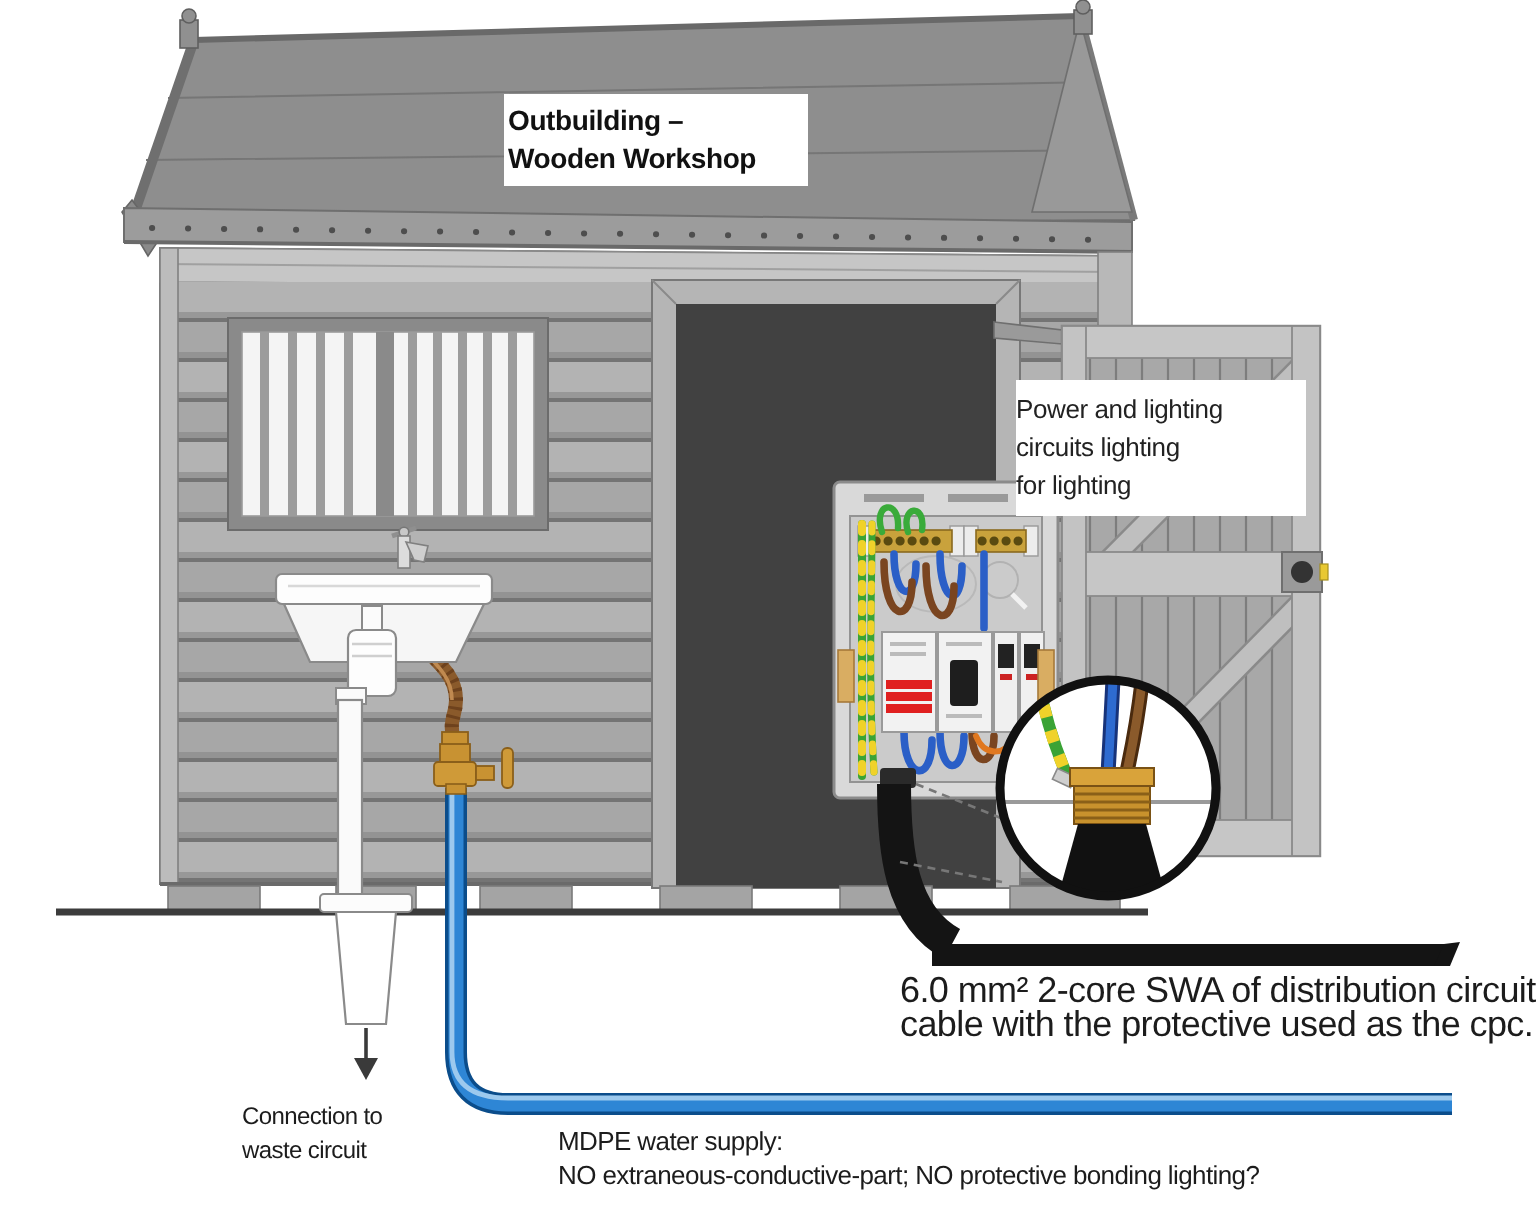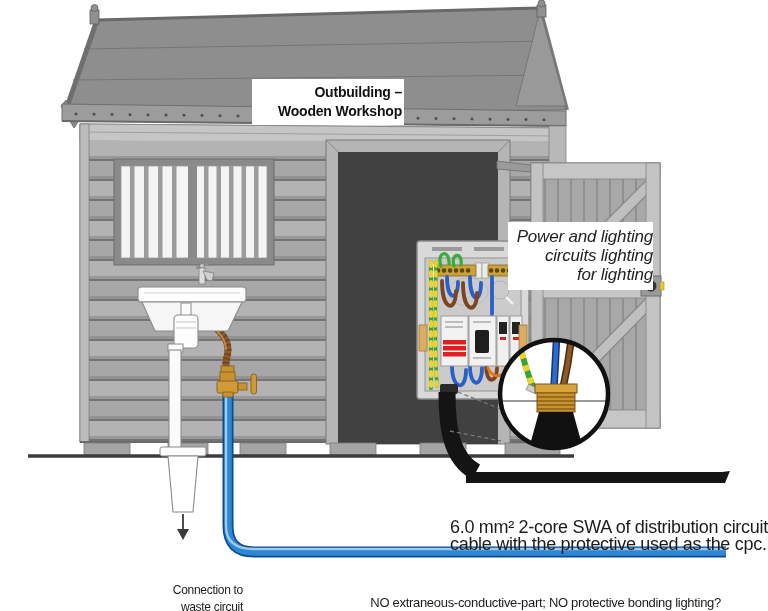--- a/index.html
+++ b/index.html
@@ -1,29 +1,29 @@
 <!DOCTYPE html>
 <html><head>
 <meta charset="utf-8">
 <style>
   html,body{margin:0;padding:0;background:#ffffff;}
   .stage{
     position:relative;width:768px;height:611px;background:#ffffff;overflow:hidden;
     font-family:"Liberation Sans","DejaVu Sans",sans-serif;color:#222;
   }
   .stage svg{position:absolute;left:0;top:0;}
-  .lbl{position:absolute;text-align:right;color:#1c1c1c;margin-top:32px;}
+  .lbl{position:absolute;text-align:left;color:#1c1c1c;}
   .lbl div{white-space:nowrap;}
   .lbl-building{
     left:252px;top:47px;width:148px;background:#ffffff;padding:4px 2px;
     font-weight:bold;font-size:14px;line-height:19px;letter-spacing:-0.2px;color:#111;
   }
   .lbl-note{
     left:508px;top:190px;width:145px;background:#ffffff;padding:5px 0 6px 0;
-    font-style:italic;font-size:17px;line-height:19px;letter-spacing:-0.2px;color:#222;
+    font-size:13px;line-height:19px;letter-spacing:-0.2px;color:#222;
   }
   .lbl-swa{left:450px;top:487px;width:288px;font-size:18px;line-height:16.5px;letter-spacing:-0.3px;}
   .lbl-water{left:279px;top:562px;width:442px;font-size:13px;line-height:17px;letter-spacing:-0.3px;}
   .lbl-waste{left:121px;top:550px;width:122px;font-size:12px;line-height:16.5px;letter-spacing:-0.3px;}
 </style>
 </head>
 <body>
 
 <div class="stage">
 
@@ -288,20 +288,21 @@
   <div>circuits lighting</div>
   <div>for lighting</div>
 </div>
 
 <div class="lbl lbl-swa">
   <div>6.0 mm² 2-core SWA of distribution circuit</div>
   <div>cable with the protective used as the cpc.</div>
 </div>
 
 <div class="lbl lbl-water">
+  <div>MDPE water supply:</div>
   <div>NO extraneous-conductive-part; NO protective bonding lighting?</div>
 </div>
 
 <div class="lbl lbl-waste">
   <div>Connection to</div>
   <div>waste circuit</div>
 </div>
 
 </div>
 

